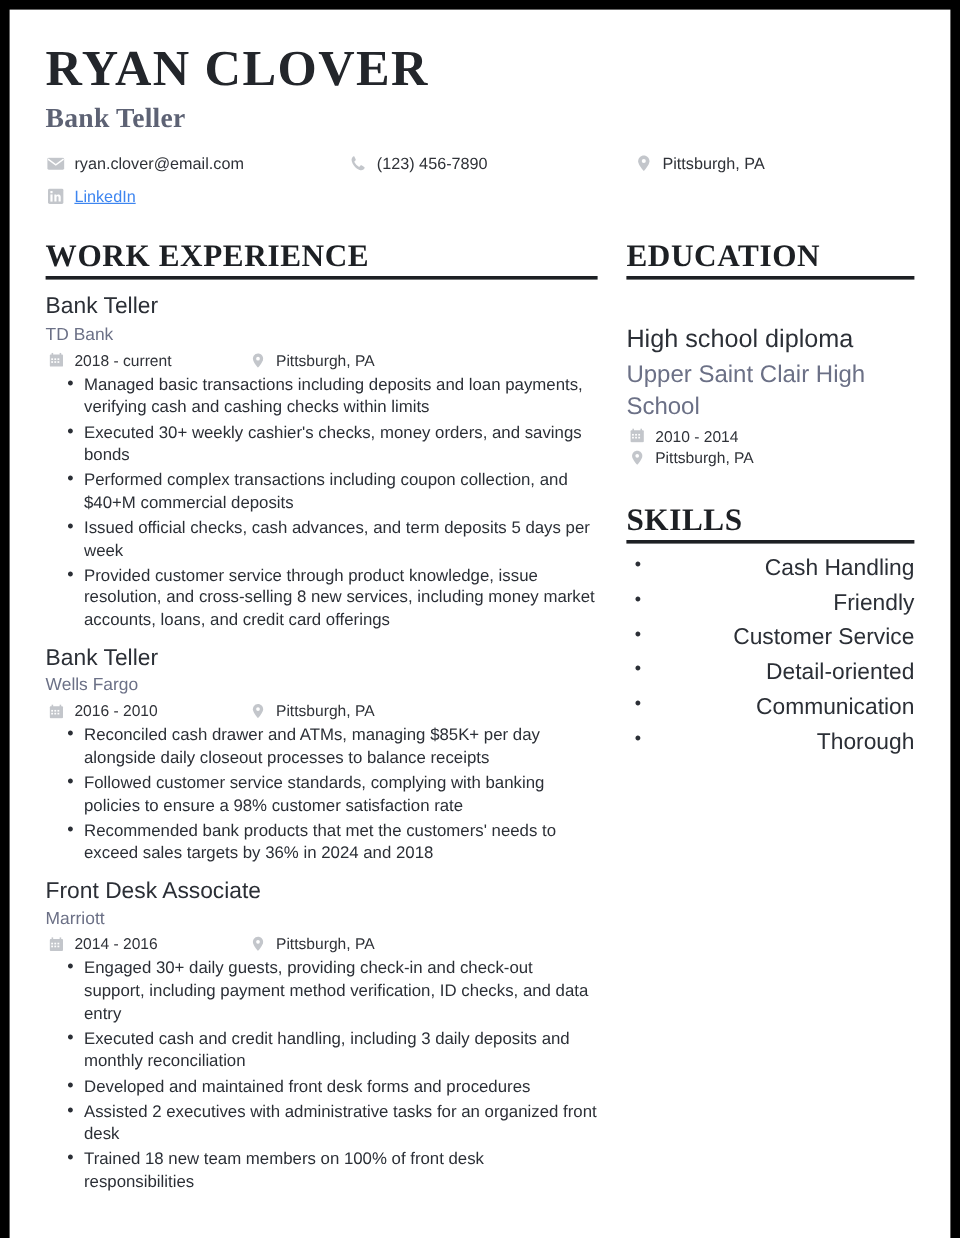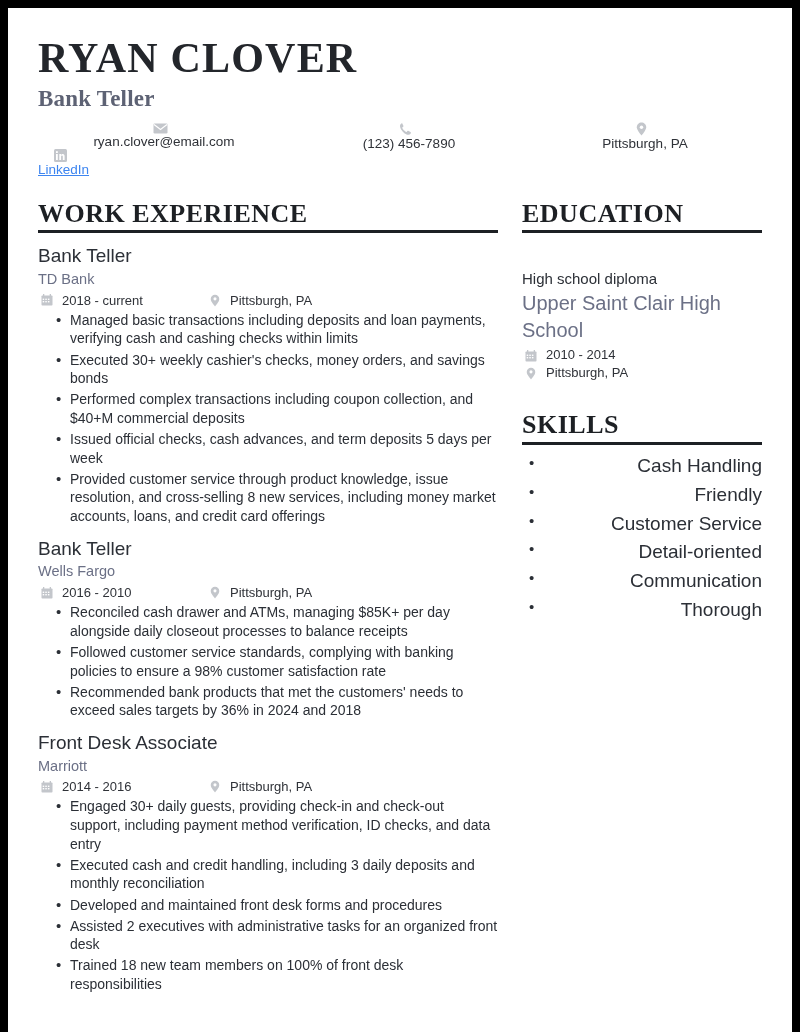--- a/index.html
+++ b/index.html
@@ -42,21 +42,20 @@
     display: flex;
     align-items: center;
     margin-top: 14px;
     height: 20px;
   }
   .contact-item {
     display: flex;
     align-items: center;
     font-size: 13.5px;
     color: #2f3238;
-    flex-direction: column;
   }
   .c-email { width: 252px; }
   .c-phone { width: 238px; }
   .c-loc   { flex: 1; }
   .contact-row2 { margin-top: 7px; }
   .ico {
     display: inline-flex;
     align-items: center;
     justify-content: center;
     width: 17px;
@@ -133,34 +132,34 @@
     position: absolute;
     left: -14px;
     top: -1px;
     font-size: 15px;
     color: #2b2f36;
   }
 
   
   .r-entry { margin-top: 12px; }
   .r-line {
-    font-size: 15px;
+    font-size: 21px;
     color: #2b2f36;
     line-height: 1.35;
     margin-top: 36px;
   }
   .r-org {
     font-size: 20px;
     color: #6b7086;
     line-height: 1.35;
     margin-top: 1px;
   }
   .r-meta {
     display: flex;
-    align-items: flex-end;
+    align-items: center;
     font-size: 13px;
     color: #2f3238;
     margin-top: 3px;
   }
   .skills-head { margin-top: 30px; }
   ul.skills {
     margin: 8px 0 0 0;
     padding-left: 20px;
     list-style: none;
   }

